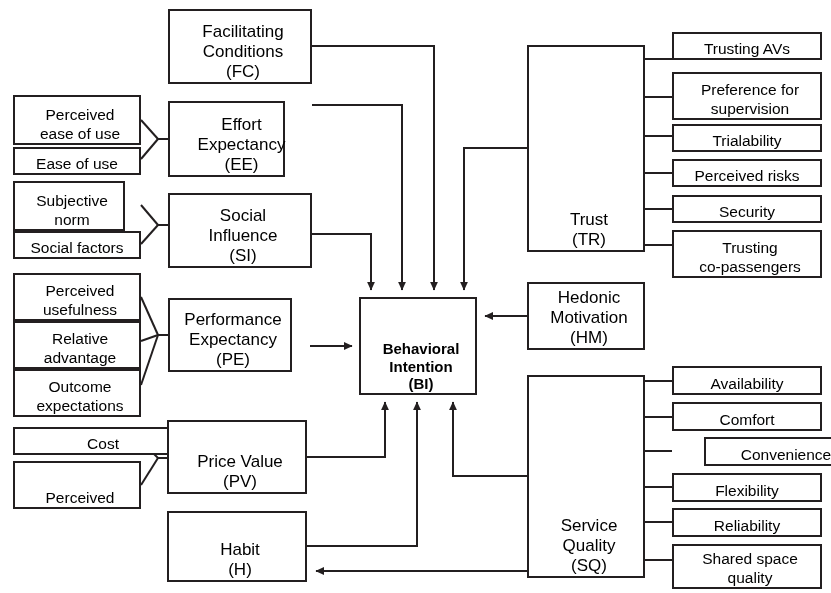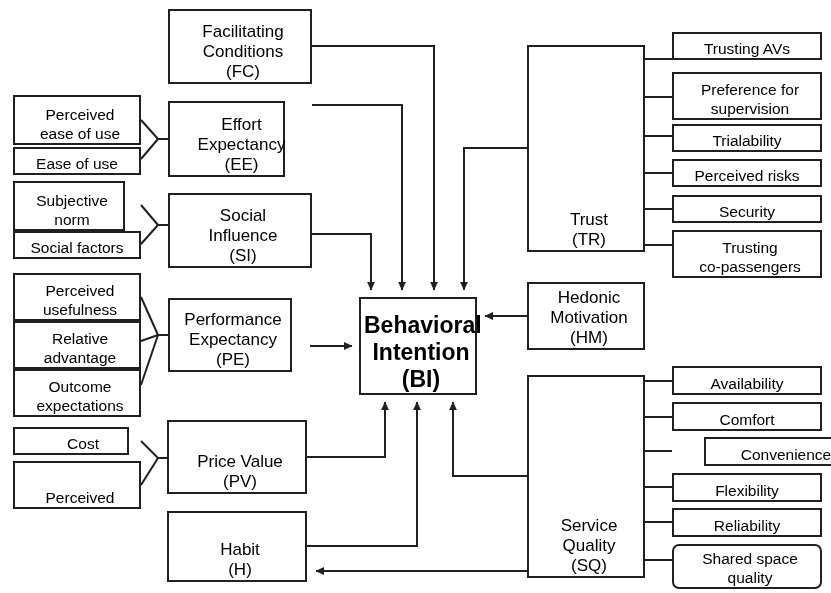--- a/index.html
+++ b/index.html
@@ -20,21 +20,21 @@
     align-items:flex-end;
     justify-content:center;
     text-align:center;
     line-height:1.18;
     color:#000000;
     z-index:2;
   }
   .node span{display:block;width:100%;padding:0 3px;}
   .lvl-item{font-size:15.5px;}
   .lvl-construct{font-size:17px;}
-  .lvl-core{font-size:23px;font-weight:bold;}
+  .lvl-core{font-size:15px;font-weight:bold;}
 </style>
 </head>
 <body>
 
 <div id="stage">
 
   <svg id="wires" viewBox="0 0 831 593">
     <defs>
       <marker id="ah" markerWidth="9" markerHeight="9" refX="8" refY="4.5" orient="auto" markerUnits="userSpaceOnUse">
         <path d="M0,0.6 L8.6,4.5 L0,8.4 z" fill="#231f20"></path>
@@ -209,21 +209,21 @@
     </span>
   </div>
 
   <div class="node lvl-item" style="left:13px;top:369px;width:128px;height:48px;">
     <span>
       <span>Outcome</span>
       <span>expectations</span>
     </span>
   </div>
 
-  <div class="node lvl-item" style="left:13px;top:427px;width:116px;height:28px;padding-left:24px;">
+  <div class="node lvl-item" style="left:13px;top:427px;width:156px;height:28px;padding-left:24px;">
     <span>Cost</span>
   </div>
 
   <div class="node lvl-item" style="left:13px;top:461px;width:128px;height:48px;">
     <span>
       <span>Perceived</span>
     </span>
   </div>
 
   <div class="node lvl-item" style="left:672px;top:32px;width:150px;height:28px;">
@@ -269,20 +269,20 @@
   </div>
 
   <div class="node lvl-item" style="left:672px;top:473px;width:150px;height:29px;">
     <span>Flexibility</span>
   </div>
 
   <div class="node lvl-item" style="left:672px;top:508px;width:150px;height:29px;">
     <span>Reliability</span>
   </div>
 
-  <div class="node lvl-item" style="left:672px;top:544px;width:150px;height:45px;border-radius:7px;">
+  <div class="node lvl-item" style="left:672px;top:544px;width:150px;height:45px;">
     <span>
       <span>Shared space</span>
       <span>quality</span>
     </span>
   </div>
 
 </div>
 
 </body></html>

